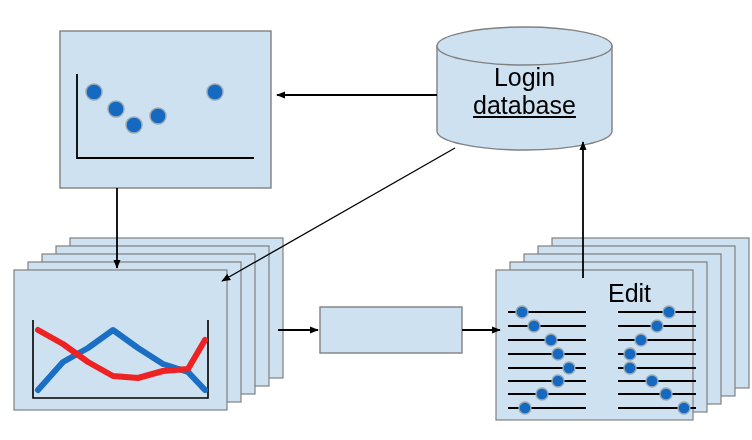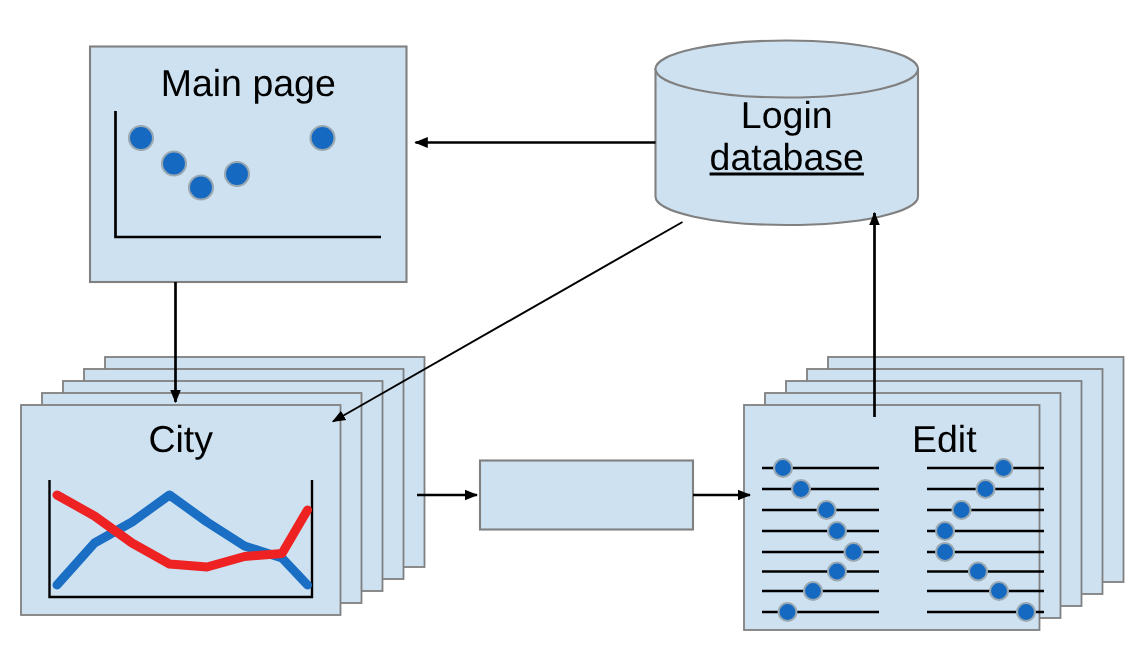--- a/index.html
+++ b/index.html
@@ -131,22 +131,20 @@
       <line x1="278" y1="330" x2="318" y2="330" stroke="#000" stroke-width="1.8" marker-end="url(#arrowhead)"></line>
     </g>
     <g>
       <line x1="462" y1="330" x2="500" y2="330" stroke="#000" stroke-width="1.8" marker-end="url(#arrowhead)"></line>
     </g>
     <g>
       <line x1="583" y1="278" x2="583" y2="142" stroke="#000" stroke-width="1.8" marker-end="url(#arrowhead)"></line>
     </g>
   </svg>
 
-  <div class="lbl" style="left:60px;top:42px;width:211px;text-align:center;font-size:25px;">Main page</div>
 
   <div class="lbl" style="left:437px;top:63px;width:175px;text-align:center;font-size:25px;">Login</div>
   <div class="lbl" style="left:437px;top:91px;width:175px;text-align:center;font-size:25px;text-decoration:underline;">database</div>
 
-  <div class="lbl" style="left:14px;top:279px;width:213px;text-align:center;font-size:25px;">City</div>
 
 
   <div class="lbl" style="left:496px;top:279px;width:197px;text-align:center;font-size:25px;padding-left:35px;">Edit</div>
 </div>
 
 </body></html>

